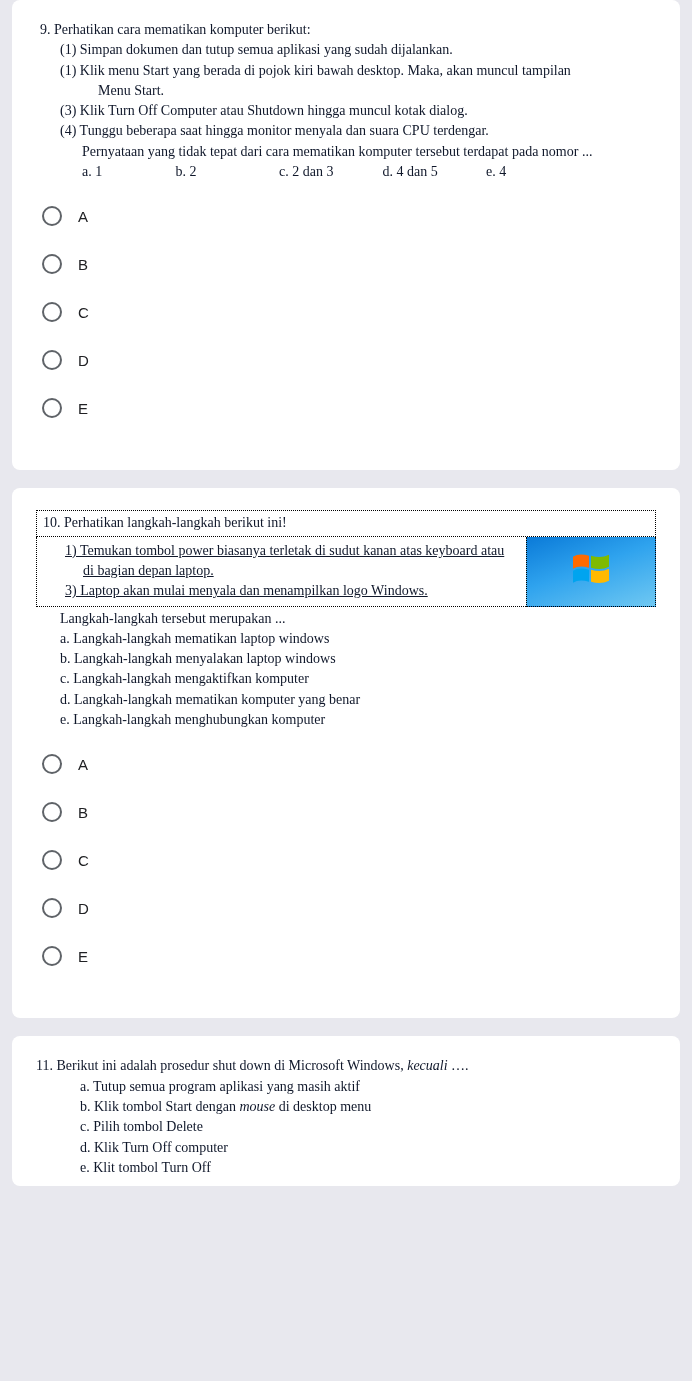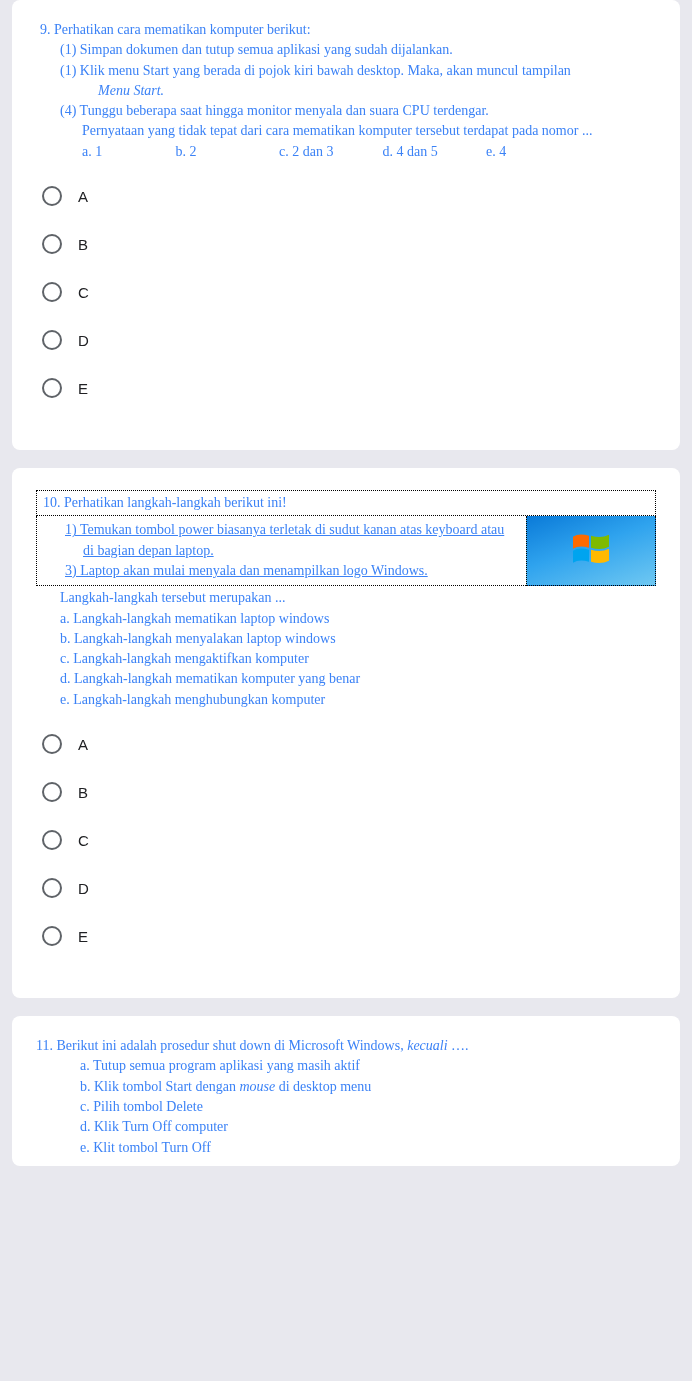--- a/index.html
+++ b/index.html
@@ -15,21 +15,21 @@
   .card {
     background: #fff;
     border-radius: 8px;
     margin: 0 12px 18px 12px;
     padding: 20px 24px 24px 24px;
   }
   .qtext {
     font-family: "Times New Roman", serif;
     font-size: 14px;
     line-height: 1.45;
-    color: #3b82f6;
+    color: #0f172a;
   }
   .opts {
     margin-top: 24px;
   }
   .opt {
     display: flex;
     align-items: center;
     margin: 14px 0 28px 6px;
     cursor: pointer;
   }
@@ -41,21 +41,21 @@
     margin-right: 16px;
     flex-shrink: 0;
   }
   .opt-label {
     font-size: 15px;
     font-family: Arial, sans-serif;
     color: #202124;
   }
   .q9num { padding-left: 26px; text-indent: -22px; }
   .q9line { padding-left: 46px; text-indent: -22px; }
-  .q9line-sub { padding-left: 62px; font-style: italic; }
+  .q9line-sub { padding-left: 62px; }
   .q9plain { padding-left: 46px; }
   .inline-choices span { display: inline-block; }
   .q10-box { margin-top: 2px; }
   .q10-title {
     border-top: 1px dotted #000;
     border-left: 1px dotted #000;
     border-right: 1px dotted #000;
     border-bottom: 1px dotted #000;
     padding: 2px 6px;
   }
@@ -89,20 +89,21 @@
 </style>
 </head>
 <body>
 
 <div class="card">
   <div class="qtext">
     <div class="q9num">9.  Perhatikan cara mematikan komputer berikut:</div>
     <div class="q9line">(1) Simpan dokumen dan tutup semua aplikasi yang sudah dijalankan.</div>
     <div class="q9line">(1) Klik menu Start yang berada di pojok kiri bawah desktop. Maka, akan muncul tampilan</div>
     <div class="q9line-sub">Menu Start.</div>
+    <div class="q9line">(3) Klik Turn Off Computer atau Shutdown hingga muncul kotak dialog.</div>
     <div class="q9line">(4) Tunggu beberapa saat hingga monitor menyala dan suara CPU terdengar.</div>
     <div class="q9plain">Pernyataan yang tidak tepat dari cara mematikan komputer tersebut terdapat pada nomor ...</div>
     <div class="q9plain inline-choices">
       <span style="width:90px">a.  1</span>
       <span style="width:100px">b. 2</span>
       <span style="width:100px">c. 2 dan 3</span>
       <span style="width:100px">d. 4 dan 5</span>
       <span>e. 4</span>
     </div>
   </div>

